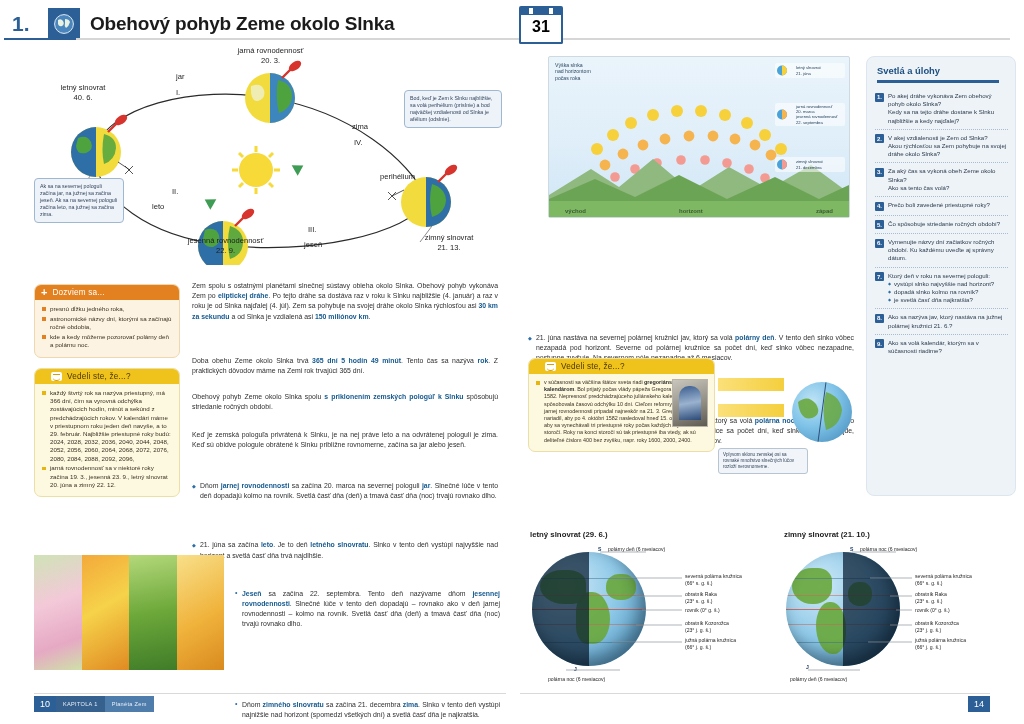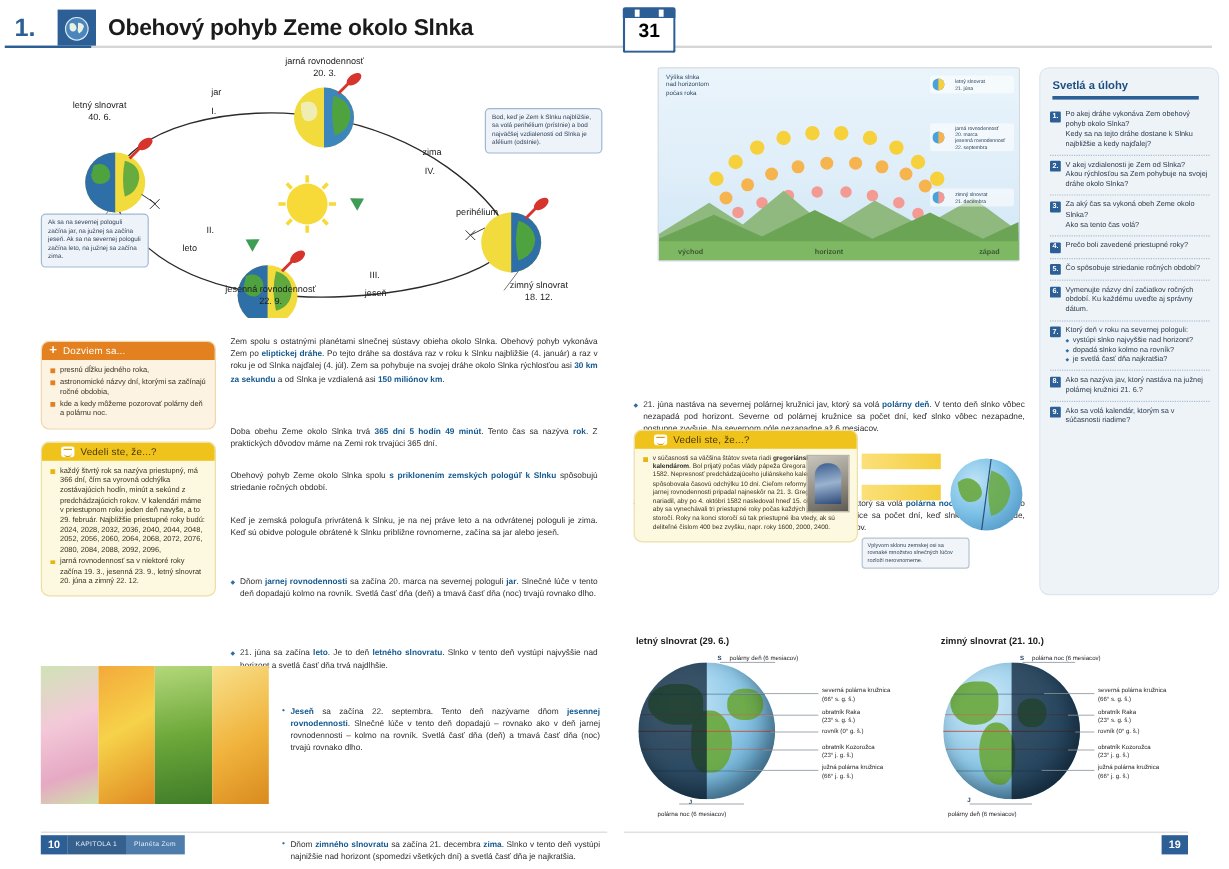--- a/index.html
+++ b/index.html
@@ -108,21 +108,21 @@
   .g-lit{position:absolute;left:0;top:0;width:100%;height:100%;background:radial-gradient(circle at 30% 30%,#cfe9f7 0%,#8fc9e8 45%,#3f86b4 100%);}
   .g-dark{position:absolute;top:0;width:50%;height:100%;background:rgba(8,28,48,.72);}
   .g-land{position:absolute;background:#6aa83e;opacity:.92;}
   .g-line{position:absolute;left:0;width:100%;height:1px;}
   .g-lbl{position:absolute;font-size:5.1px;line-height:6.6px;color:#262626;}
   .g-pole{position:absolute;font-size:5.1px;color:#1f3c63;font-weight:bold;}
   .g-cap{position:absolute;font-size:5.1px;color:#262626;}
 
   
   .foot{position:absolute;bottom:12px;height:16px;display:flex;align-items:center;}
-  .foot-num{width:22px;height:16px;background:#2c5f95;color:#fff;font-size:9px;font-weight:bold;display:flex;align-items:center;justify-content:center;}
+  .foot-num{width:22px;height:16px;background:#2c5f95;color:#fff;font-size:9px;font-weight:normal;display:flex;align-items:center;justify-content:center;}
   .foot-a{height:16px;background:#36618f;color:#e7eef6;font-size:5.6px;display:flex;align-items:center;padding:0 7px;letter-spacing:.3px;}
   .foot-b{height:16px;background:#4e7cab;color:#eaf1f8;font-size:5.6px;display:flex;align-items:center;padding:0 7px;letter-spacing:.3px;}
   .foot-rule{position:absolute;bottom:30px;height:1px;background:#d9d9d9;}
 </style>
 </head>
 <body>
 
 <div class="page">
 
   <div class="hdr">
@@ -219,21 +219,21 @@
     <div class="lbl lbl-c" style="left:20px;top:33px;width:110px;">
       <span>letný slnovrat</span><br>
       <span>40. 6.</span>
     </div>
     <div class="lbl lbl-c" style="left:200px;top:-4px;width:125px;">
       <span>jarná rovnodennosť</span><br>
       <span>20. 3.</span>
     </div>
     <div class="lbl lbl-c" style="left:386px;top:142px;width:110px;margin-top:41px;">
       <span>zimný slnovrat</span><br>
-      <span>18. 12.</span>
+      <span>21. 13.</span>
     </div>
     <div class="lbl lbl-c" style="left:150px;top:186px;width:135px;">
       <span>jesenná rovnodennosť</span><br>
       <span>22. 9.</span>
     </div>
 
     <div class="lbl" style="left:168px;top:22px;">jar</div>
     <div class="lbl" style="left:168px;top:38px;">I.</div>
     <div class="lbl" style="left:164px;top:137px;">II.</div>
     <div class="lbl" style="left:144px;top:152px;">leto</div>
@@ -590,16 +590,16 @@
 
   <div class="foot-rule" style="left:34px;width:472px;"></div>
   <div class="foot" style="left:34px;">
     <div class="foot-num">10</div>
     <div class="foot-a">KAPITOLA 1</div>
     <div class="foot-b">Planéta Zem</div>
   </div>
 
   <div class="foot-rule" style="left:520px;width:470px;"></div>
   <div class="foot" style="left:968px;">
-    <div class="foot-num">19</div>
+    <div class="foot-num">14</div>
   </div>
 
 </div>
 
 </body></html>

